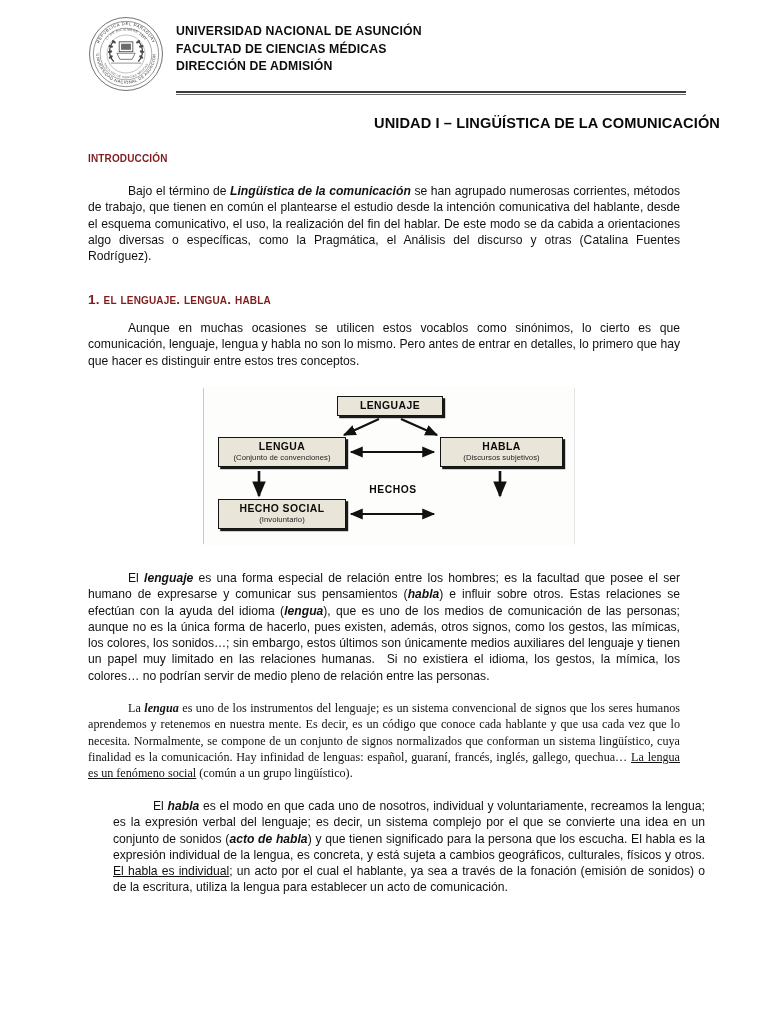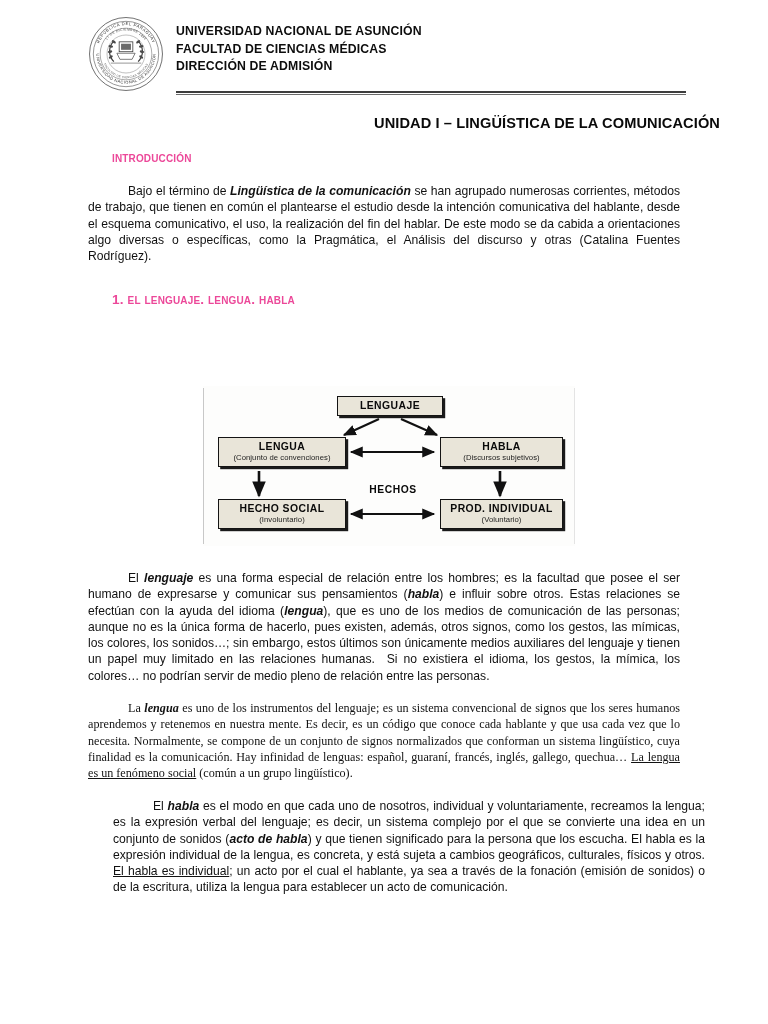--- a/index.html
+++ b/index.html
@@ -80,24 +80,23 @@
     font-weight: bold;
     letter-spacing: 0.1px;
     color: #0a0a0a;
   }
 
   
   .sec-heading {
     position: absolute;
     left: 88px;
     font-weight: bold;
-    color: #ec4899;
+    color: #7f1d1d;
     font-size: 13.6px;
     letter-spacing: 0.15px;
-    margin-left: 24px;
   }
   .smallcaps {
     font-variant: small-caps;
     text-transform: lowercase;
   }
   .smallcaps::first-letter { }
   #intro-heading { top: 150px; }
   #sec1-heading { top: 292px; }
 
   
@@ -276,20 +275,21 @@
   <div class="doc-title">UNIDAD I – LINGÜÍSTICA DE LA COMUNICACIÓN</div>
 
   <div class="sec-heading smallcaps" id="intro-heading">Introducción</div>
 
   <div class="para indent" id="p-intro">
     <span>Bajo el término de </span><span class="bi">Lingüística de la comunicación</span><span> se han agrupado numerosas corrientes, métodos de trabajo, que tienen en común el plantearse el estudio desde la intención comunicativa del hablante, desde el esquema comunicativo, el uso, la realización del fin del hablar. De este modo se da cabida a orientaciones algo diversas o específicas, como la Pragmática, el Análisis del discurso y otras (Catalina Fuentes Rodríguez).</span>
   </div>
 
   <div class="sec-heading smallcaps" id="sec1-heading">1.  El Lenguaje. Lengua. Habla</div>
 
+  <div class="para indent" id="p-sec1">Aunque en muchas ocasiones se utilicen estos vocablos como sinónimos, lo cierto es que comunicación, lenguaje, lengua y habla no son lo mismo. Pero antes de entrar en detalles, lo primero que hay que hacer es distinguir entre estos tres conceptos.</div>
 
   <div class="diagram">
     <div class="frame-line"></div>
     <div class="frame-line-r"></div>
 
     <svg class="arrow-svg" viewBox="0 0 372 160">
       <defs>
         <marker id="ah" markerWidth="7" markerHeight="7" refX="5.6" refY="3" orient="auto">
           <path d="M0,0 L6.2,3 L0,6 Z" fill="#111"></path>
         </marker>
@@ -326,24 +326,20 @@
     <div class="dbox" id="box-habla">
       <div class="t1">HABLA</div>
       <div class="t2">(Discursos subjetivos)</div>
     </div>
 
     <div class="dbox" id="box-hecho-social">
       <div class="t1">HECHO SOCIAL</div>
       <div class="t2">(Involuntario)</div>
     </div>
 
-    <div class="dbox" id="box-prod-individual">
-      <div class="t1">PROD. INDIVIDUAL</div>
-      <div class="t2">(Voluntario)</div>
-    </div>
 
     <div id="label-hechos">HECHOS</div>
   </div>
 
   <div class="para indent" id="p-lenguaje">
     <span>El </span><span class="bi">lenguaje</span><span> es una forma especial de relación entre los hombres; es la facultad que posee el ser humano de expresarse y comunicar sus pensamientos (</span><span class="bi">habla</span><span>) e influir sobre otros. Estas relaciones se efectúan con la ayuda del idioma (</span><span class="bi">lengua</span><span>), que es uno de los medios de comunicación de las personas; aunque no es la única forma de hacerlo, pues existen, además, otros signos, como los gestos, las mímicas, los colores, los sonidos…; sin embargo, estos últimos son únicamente medios auxiliares del lenguaje y tienen un papel muy limitado en las relaciones humanas.&nbsp; Si no existiera el idioma, los gestos, la mímica, los colores… no podrían servir de medio pleno de relación entre las personas.</span>
   </div>
 
   <div class="para indent" id="p-lengua">
     <span>La </span><span class="bi">lengua</span><span> es uno de los instrumentos del lenguaje; es un sistema convencional de signos que los seres humanos aprendemos y retenemos en nuestra mente. Es decir, es un código que conoce cada hablante y que usa cada vez que lo necesita. Normalmente, se compone de un conjunto de signos normalizados que conforman un sistema lingüístico, cuya finalidad es la comunicación. Hay infinidad de lenguas: español, guaraní, francés, inglés, gallego, quechua… </span><span class="ul">La lengua es un fenómeno social</span><span> (común a un grupo lingüístico).</span>

